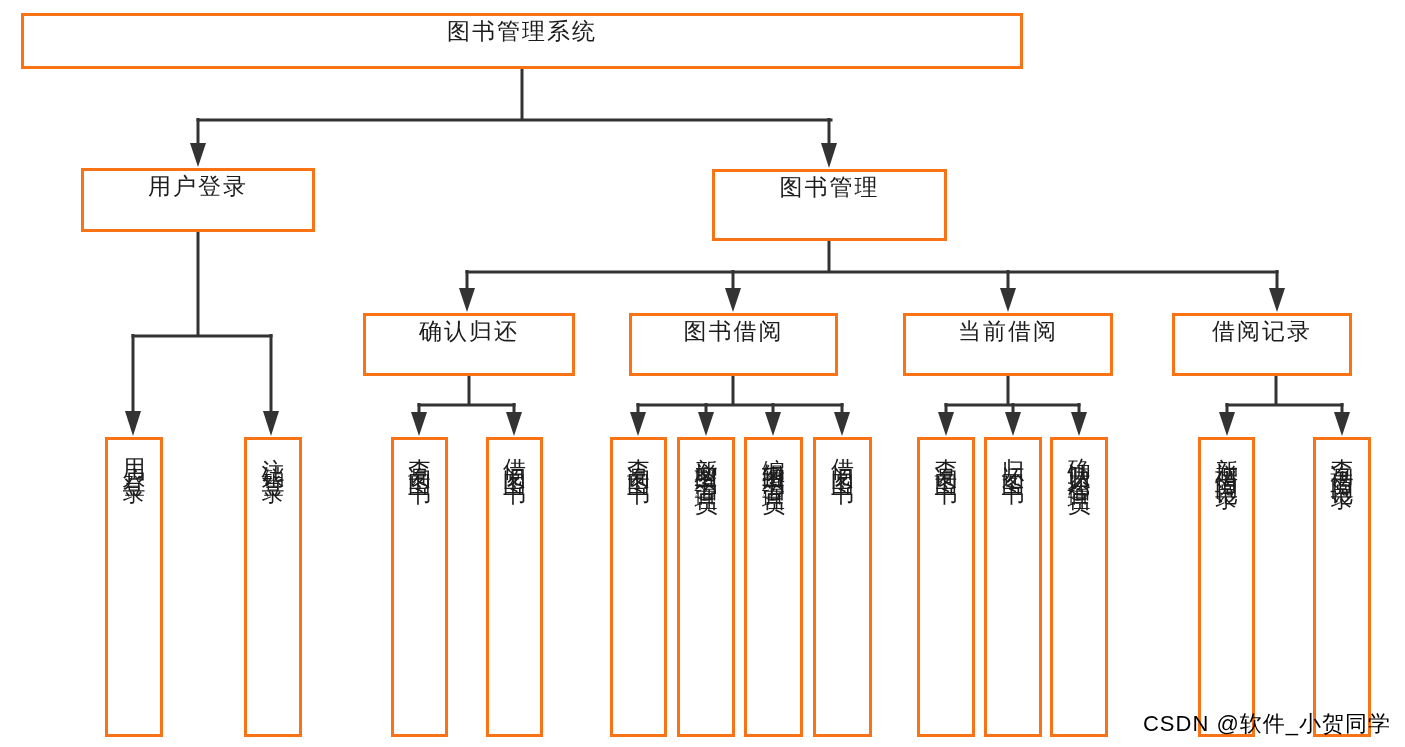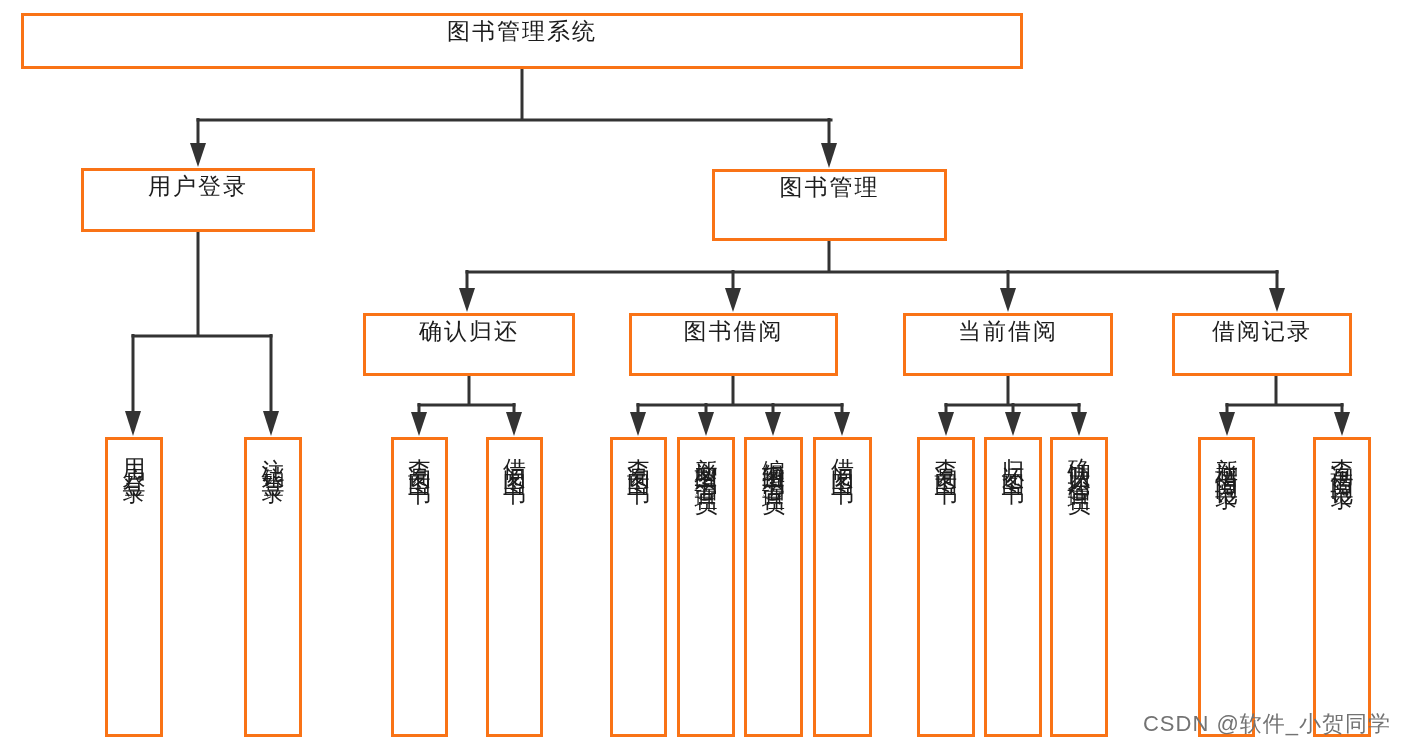--- a/index.html
+++ b/index.html
@@ -13,21 +13,21 @@
     border:3px solid #f97316;display:flex;align-items:flex-start;justify-content:center;
     color:#1c1c1c;z-index:2;
   }
   .h-text{font-size:23px;letter-spacing:2px;white-space:nowrap;}
   .v-text{
     writing-mode:vertical-rl;text-orientation:mixed;
     font-size:23px;letter-spacing:8px;line-height:1;white-space:nowrap;
   }
   .watermark{
     position:absolute;right:14px;bottom:8px;z-index:5;
-    font-size:22px;color:#737373;letter-spacing:1px;white-space:nowrap;
+    font-size:22px;color:#000000;letter-spacing:1px;white-space:nowrap;
   }
 </style>
 </head>
 <body>
 
 <div id="canvas">
 
   <svg class="connectors" width="1405" height="747" viewBox="0 0 1405 747">
     <g stroke="#333333" stroke-width="3" fill="none">
 

